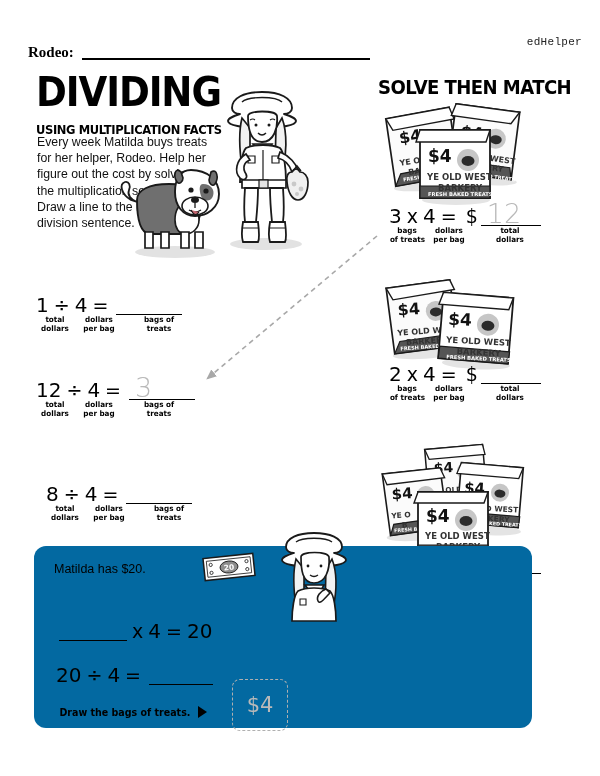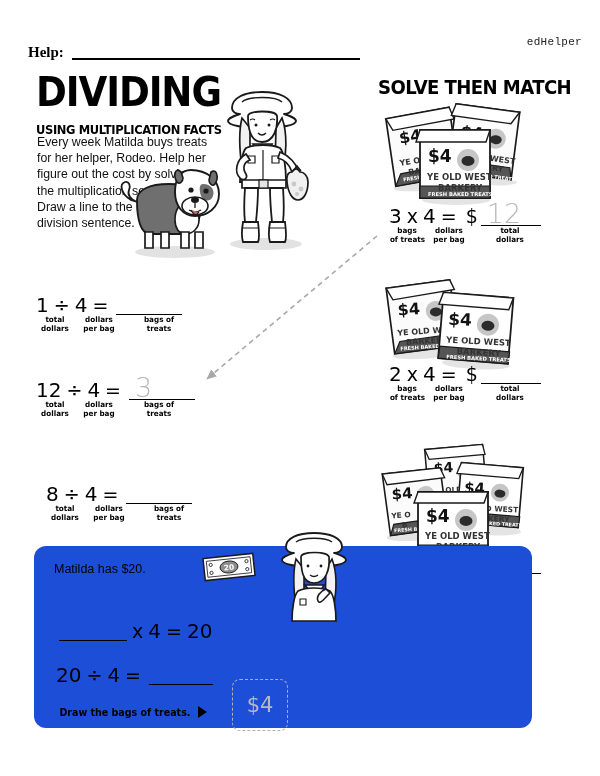--- a/index.html
+++ b/index.html
@@ -75,21 +75,21 @@
   .labels{display:flex;white-space:nowrap;margin-top:1px;}
   .lab{
     font-family:"DejaVu Sans", sans-serif;
     font-size:7.6px;font-weight:bold;line-height:1.12;
     text-align:center;transform:scaleX(.95);
   }
 
   
   .panel{
     position:absolute;left:34px;top:546px;width:498px;height:182px;
-    background:#1d4ed8;border-radius:12px;
+    background:#0369a1;border-radius:12px;
   }
   .panel-q1{position:absolute;left:20px;top:16px;font-size:12.5px;}
   .panel-q2{position:absolute;left:20px;top:36px;font-size:12.5px;}
   .panel-eq1{position:absolute;left:22px;top:74px;display:flex;align-items:flex-end;}
   .panel-eq2{position:absolute;left:22px;top:118px;display:flex;align-items:flex-end;}
   .panel-draw{position:absolute;left:22px;top:160px;display:flex;align-items:center;gap:4px;}
   .draw-txt{
     font-family:"DejaVu Sans", sans-serif;
     font-weight:bold;font-size:10px;transform:scaleX(.95);
   }
@@ -111,21 +111,21 @@
   .connector{position:absolute;left:0;top:0;width:600px;height:776px;pointer-events:none;}
 </style>
 </head>
 <body>
 
 <div class="page">
 
   <div class="brand">edHelper</div>
 
   <div class="name-row">
-    <span class="name-label">Help:</span>
+    <span class="name-label">Rodeo:</span>
     <span class="name-line"></span>
   </div>
 
   <div class="title-wrap">
     <div class="title-main">DIVIDING</div>
     <div class="title-sub-row">
       <span class="title-sub">USING MULTIPLICATION FACTS</span>
       <span>
         <svg width="17" height="14" viewBox="0 0 17 14">
           <ellipse cx="4" cy="3.4" rx="1.8" ry="2.4" fill="#000"></ellipse>

